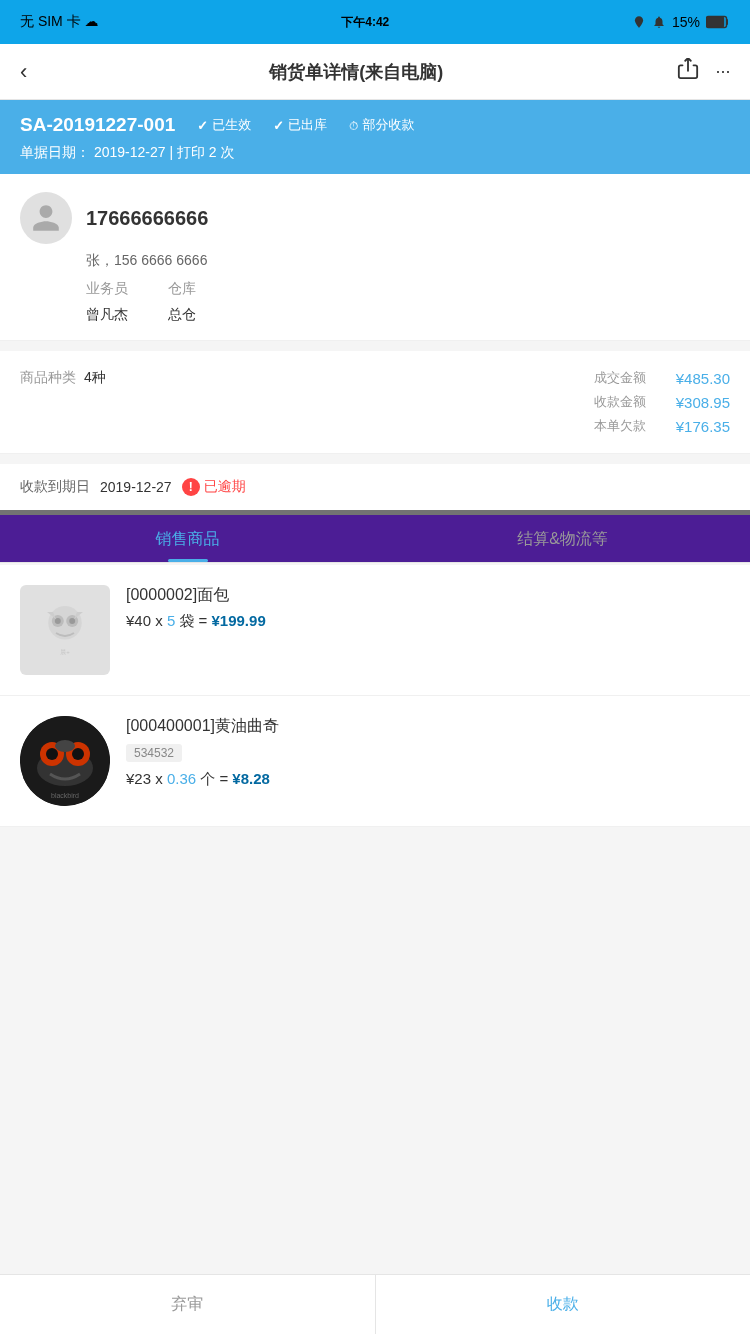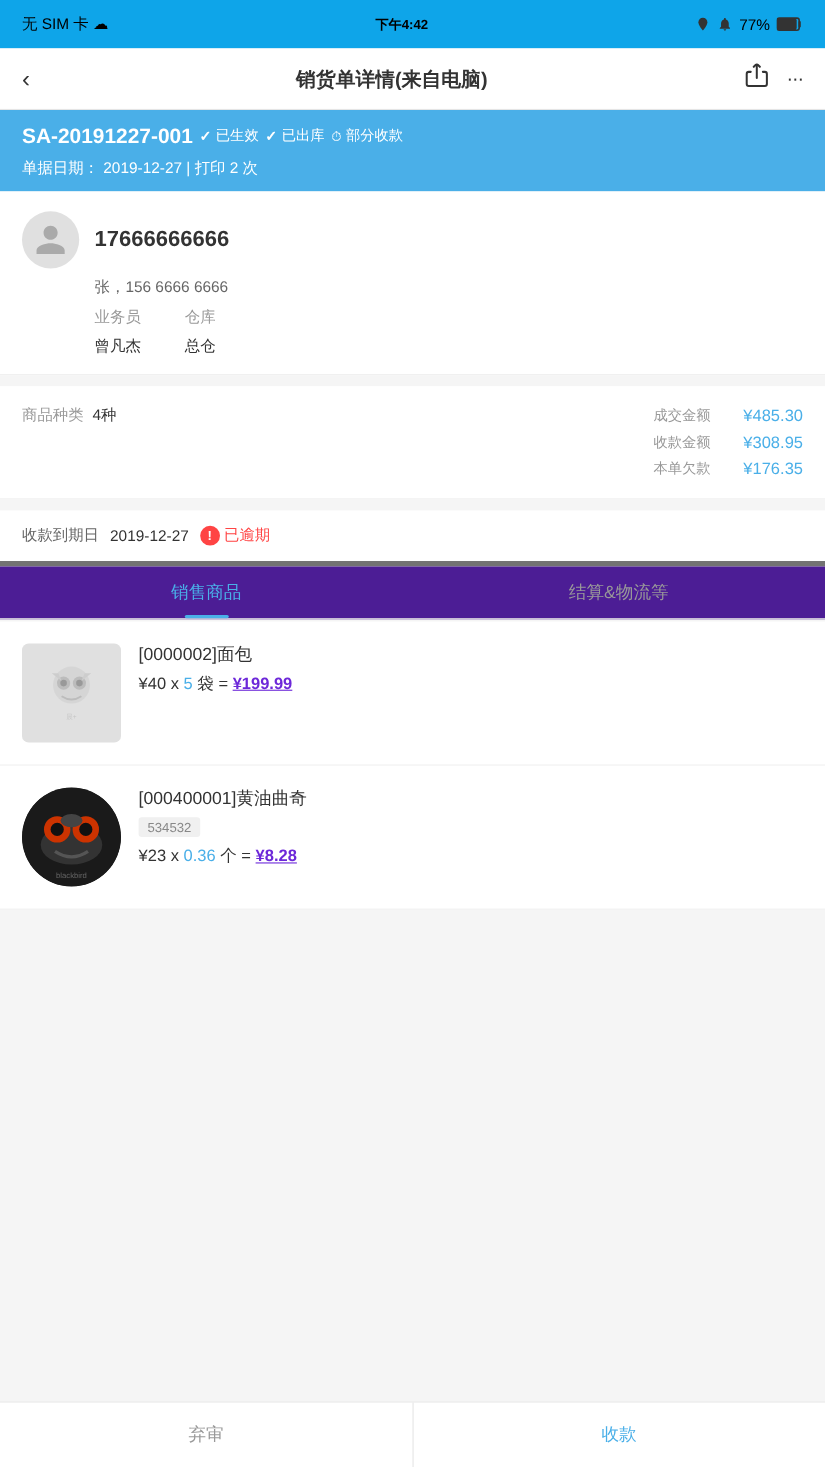--- a/index.html
+++ b/index.html
@@ -62,22 +62,22 @@
       cursor: pointer;
     }
 
     
     .header-banner {
       background: #4AAFE8;
       padding: 14px 20px 12px;
     }
     .header-banner-row1 {
       display: flex;
-      align-items: flex-start;
-      gap: 6px;
+      align-items: center;
+      gap: 22px;
       margin-bottom: 8px;
     }
     .order-id {
       font-size: 19px;
       font-weight: 700;
       color: #fff;
     }
     .badge {
       display: inline-flex;
       align-items: center;
@@ -326,23 +326,22 @@
       margin-bottom: 8px;
     }
     .product-price-row {
       font-size: 15px;
       color: #333;
     }
     .price-blue {
       color: #4AAFE8;
     }
     .price-total {
-      color: #6d28d9;
+      color: #0369a1;
       font-weight: 600;
-      text-decoration: underline;
     }
 
     
     .bottom-bar {
       position: fixed;
       bottom: 0;
       left: 0;
       width: 750px;
       height: 60px;
       background: #fff;
@@ -374,21 +373,21 @@
 <div class="status-bar">
   <span class="status-bar-left">无 SIM 卡 ☁</span>
   <span class="status-bar-center">下午4:42</span>
   <span class="status-bar-right">
     <svg width="14" height="14" viewBox="0 0 24 24" fill="#333">
         <path d="M12 2C8.13 2 5 5.13 5 9c0 5.25 7 13 7 13s7-7.75 7-13c0-3.87-3.13-7-7-7z"></path>
       </svg>
     <svg width="14" height="14" viewBox="0 0 24 24" fill="#333">
         <path d="M12 22c1.1 0 2-.9 2-2h-4c0 1.1.9 2 2 2zm6-6v-5c0-3.07-1.64-5.64-4.5-6.32V4c0-.83-.67-1.5-1.5-1.5s-1.5.67-1.5 1.5v.68C7.63 5.36 6 7.92 6 11v5l-2 2v1h16v-1l-2-2z"></path>
       </svg>
-    <span>77%</span>
+    <span>15%</span>
     <svg width="24" height="14" viewBox="0 0 24 12" fill="none" stroke="#333" stroke-width="1.5">
         <rect x="0.5" y="0.5" width="20" height="11" rx="2"></rect>
         <rect x="1" y="1" width="16.5" height="10" rx="1.5" fill="#333"></rect>
         <path d="M21 4v4" stroke-width="2" stroke-linecap="round"></path>
       </svg>
   </span>
 </div>
 
 <div class="nav-bar">
   <span class="nav-back">‹</span>

